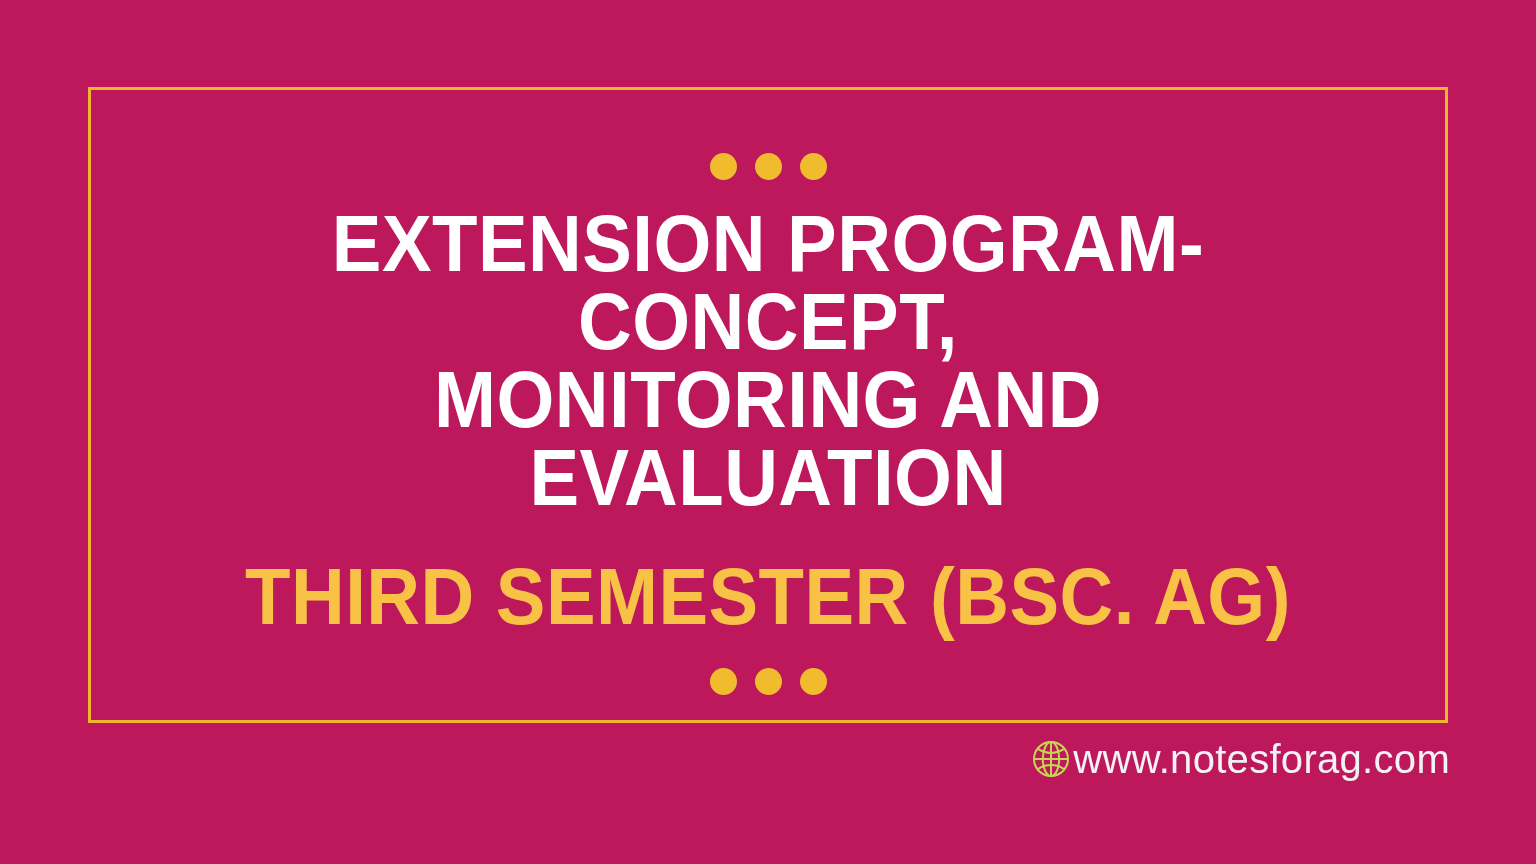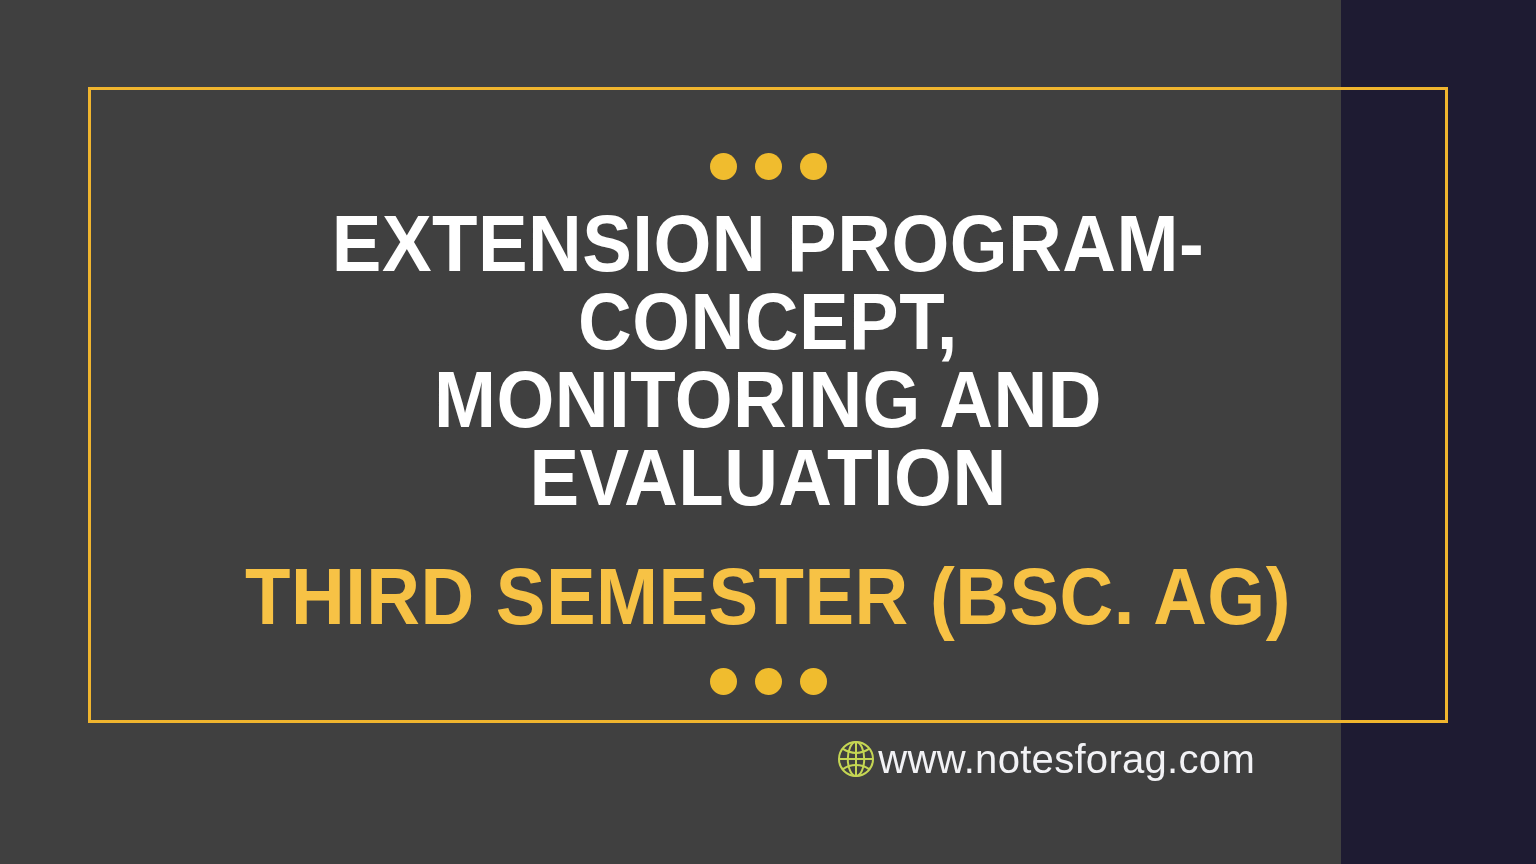--- a/index.html
+++ b/index.html
@@ -10,23 +10,23 @@
   body {
     width: 1536px;
     height: 864px;
     background: #1e1b32;
     font-family: "Liberation Sans", sans-serif;
     overflow: hidden;
   }
 
   .slide {
     position: relative;
-    width: 1341px;
+    width: 1536px;
     height: 864px;
-    background: #404040;
+    background: #be185d;
     box-sizing: border-box;
   }
 
   
   .frame {
     position: absolute;
     left: 88px;
     top: 87px;
     width: 1360px;
     height: 636px;

